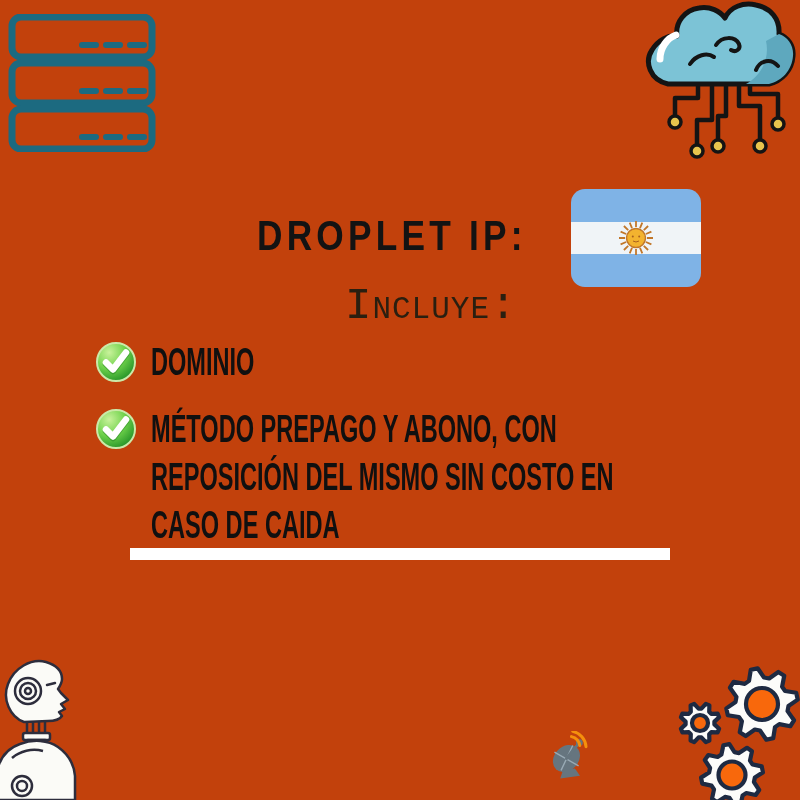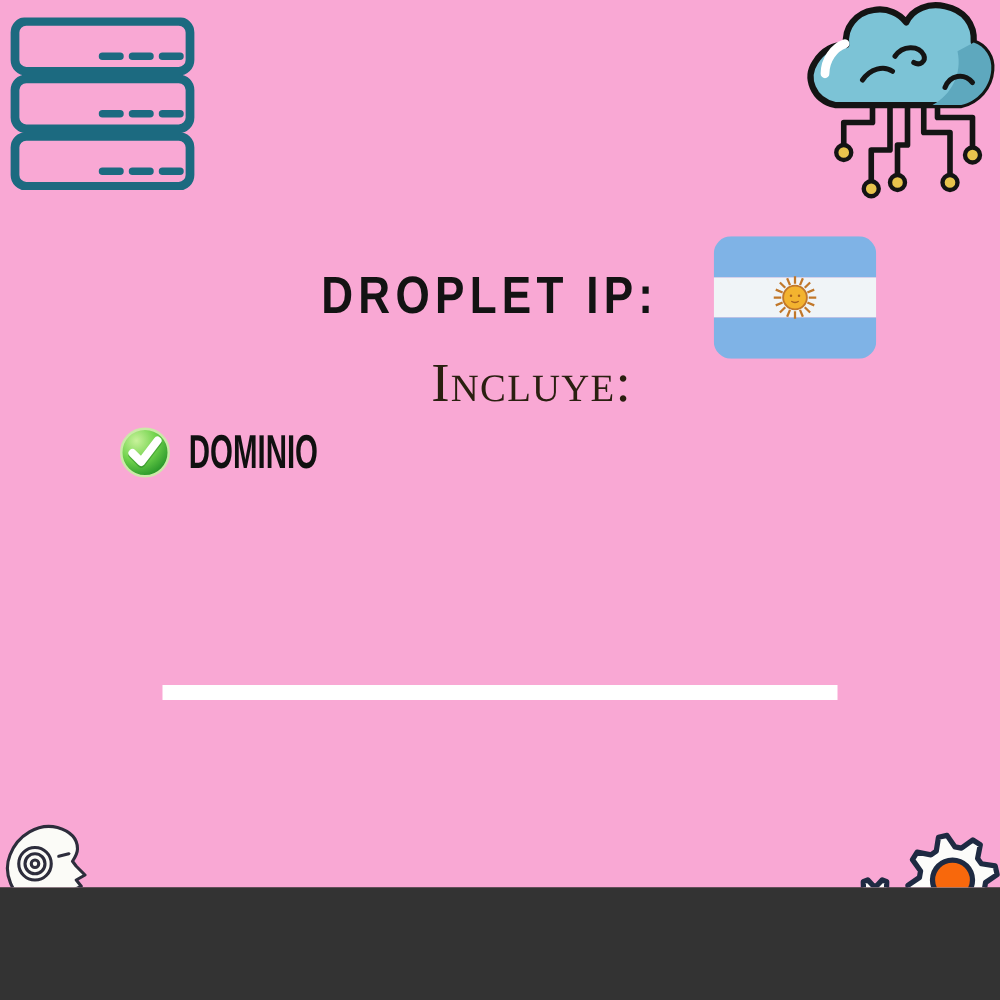--- a/index.html
+++ b/index.html
@@ -1,32 +1,32 @@
 <!DOCTYPE html>
 <html><head>
 <meta charset="utf-8">
 <style>
   html,body{margin:0;padding:0;background:#333;}
   .poster{
-    position:relative;width:800px;height:710px;overflow:hidden;
-    background:#f9a8d4;font-family:"Liberation Sans",sans-serif;
+    position:relative;width:800px;height:800px;overflow:hidden;
+    background:#c2410c;font-family:"Liberation Sans",sans-serif;
   }
   .abs{position:absolute;}
 
   
   .title{
     left:257px;top:212px;color:#131313;font-weight:bold;font-size:42px;
     letter-spacing:5px;white-space:nowrap;
     transform:scaleX(.84);transform-origin:left top;
   }
   .flag{left:571px;top:189px;}
 
   
   .subtitle{
-    left:345px;top:281px;font-family:Liberation Serif, serif;
+    left:345px;top:281px;font-family:Liberation Mono, monospace;
     font-variant:small-caps;font-size:44px;color:#2A1F10;letter-spacing:1px;
     white-space:nowrap;
   }
 
   
   .checklist{left:95px;top:338px;width:640px;}
   .check-item{display:flex;align-items:flex-start;}
   .check-item + .check-item{margin-top:19px;}
   .check-item svg{flex:0 0 auto;margin-top:3px;}
   .item-text{
@@ -134,20 +134,32 @@
         </defs>
         <circle cx="21" cy="21" r="19" fill="url(#cg1)" stroke="#CBE9A8" stroke-width="2"></circle>
         <path d="M11,23 L18,30 L31,13" fill="none" stroke="#1F7A1F" stroke-width="6.5" stroke-linecap="round" stroke-linejoin="round" opacity=".45"></path>
         <path d="M11,21.5 L18,28.5 L31,11.5" fill="none" stroke="#FFFFFF" stroke-width="6.5" stroke-linecap="round" stroke-linejoin="round"></path>
       </svg>
       <div class="item-text">
         <div>DOMINIO</div>
       </div>
     </div>
 
+    <div class="check-item">
+      <svg width="42" height="42" viewBox="0 0 42 42">
+        <circle cx="21" cy="21" r="19" fill="url(#cg1)" stroke="#CBE9A8" stroke-width="2"></circle>
+        <path d="M11,23 L18,30 L31,13" fill="none" stroke="#1F7A1F" stroke-width="6.5" stroke-linecap="round" stroke-linejoin="round" opacity=".45"></path>
+        <path d="M11,21.5 L18,28.5 L31,11.5" fill="none" stroke="#FFFFFF" stroke-width="6.5" stroke-linecap="round" stroke-linejoin="round"></path>
+      </svg>
+      <div class="item-text">
+        <div>MÉTODO PREPAGO Y ABONO, CON</div>
+        <div>REPOSICIÓN DEL MISMO SIN COSTO EN</div>
+        <div>CASO DE CAIDA</div>
+      </div>
+    </div>
 
   </div>
 
   <div class="abs divider"></div>
 
   <svg class="abs" style="left:0;top:655px;" width="120" height="145" viewBox="0 0 120 145">
     <g fill="#FBFBF7" stroke="#2D2D3C" stroke-width="2.5" stroke-linejoin="round">
       <path d="M24,67 C10,62 2,44 8,29 C14,13 31,3 46,7 C56,10 62,16 62,24
                C62,28 60,31 58,34 L61,38 L68,45 L61,49 L65,54 L59,57 L62,61
                C60,64 54,66 48,66 Z"></path>

